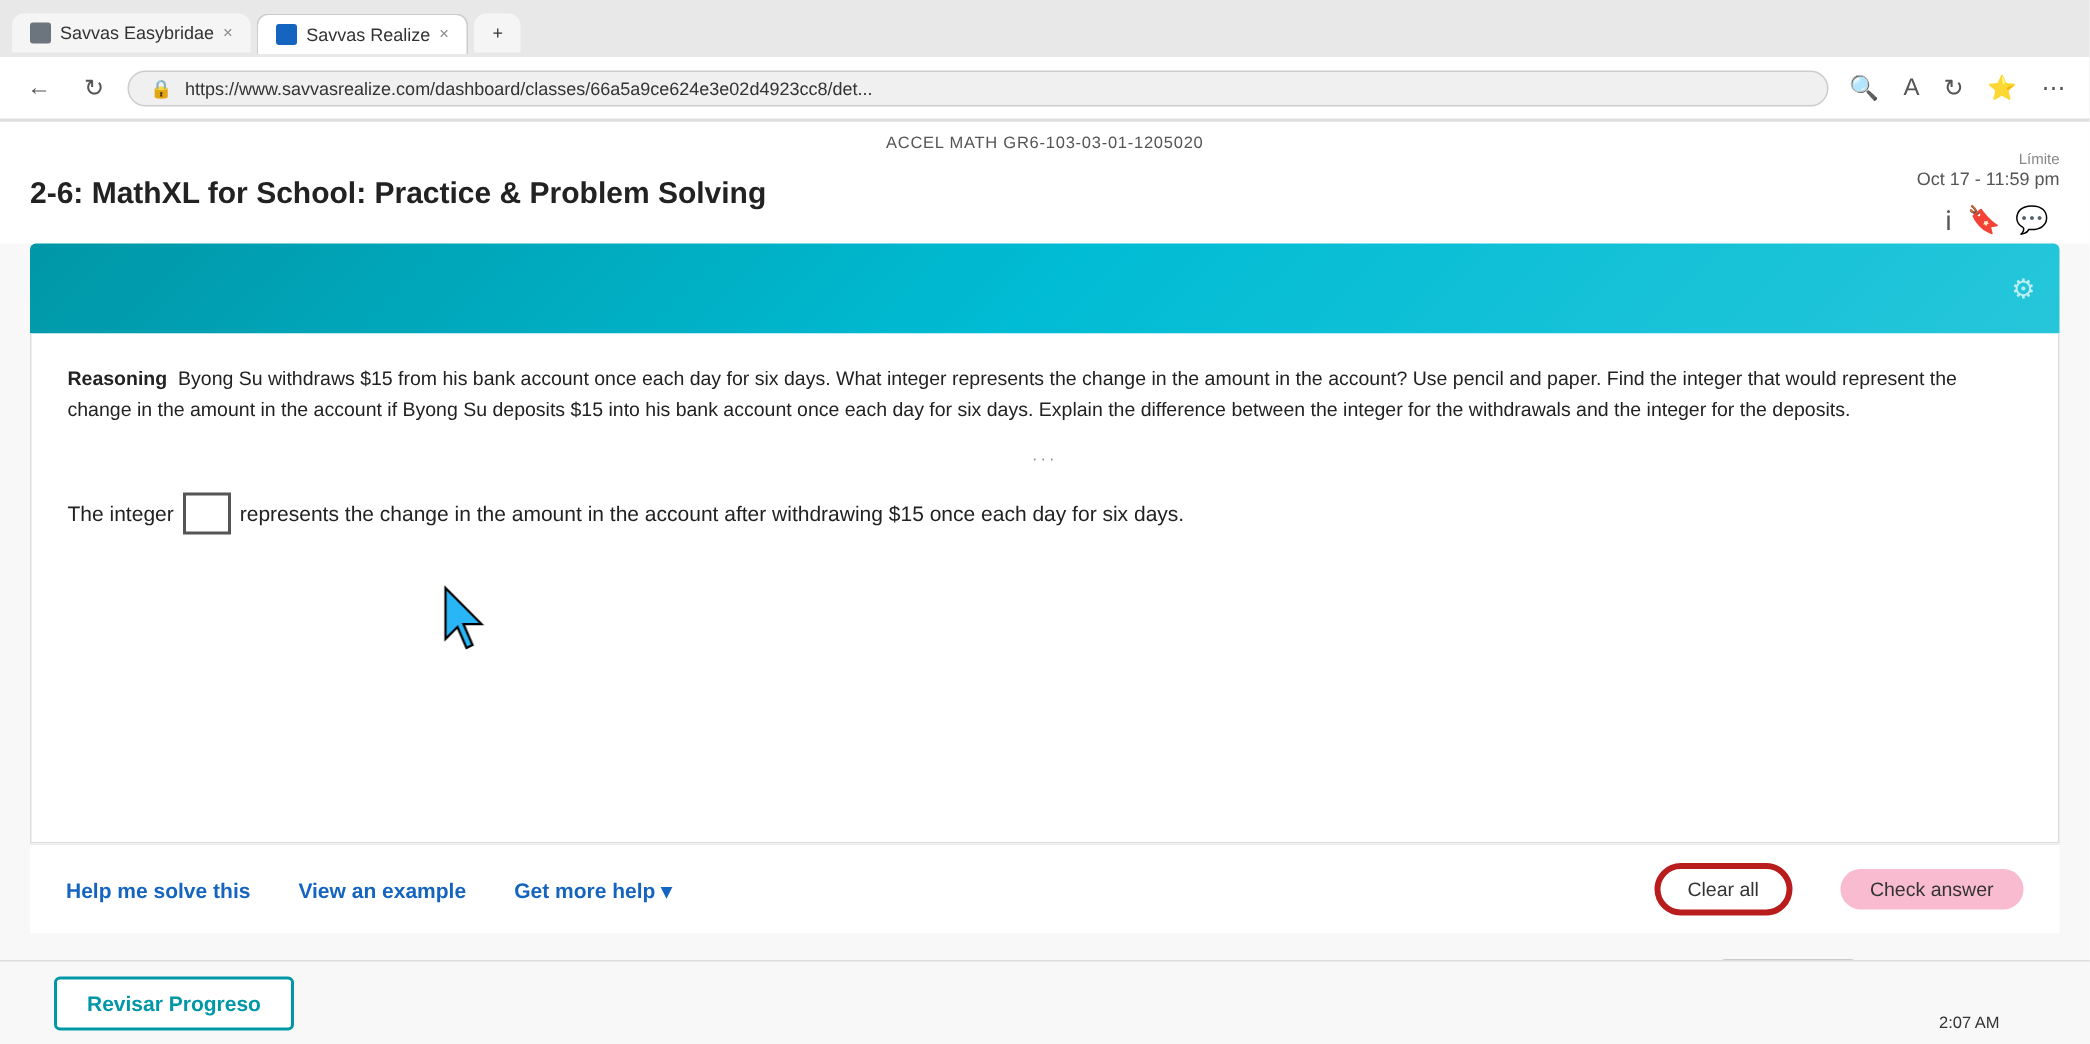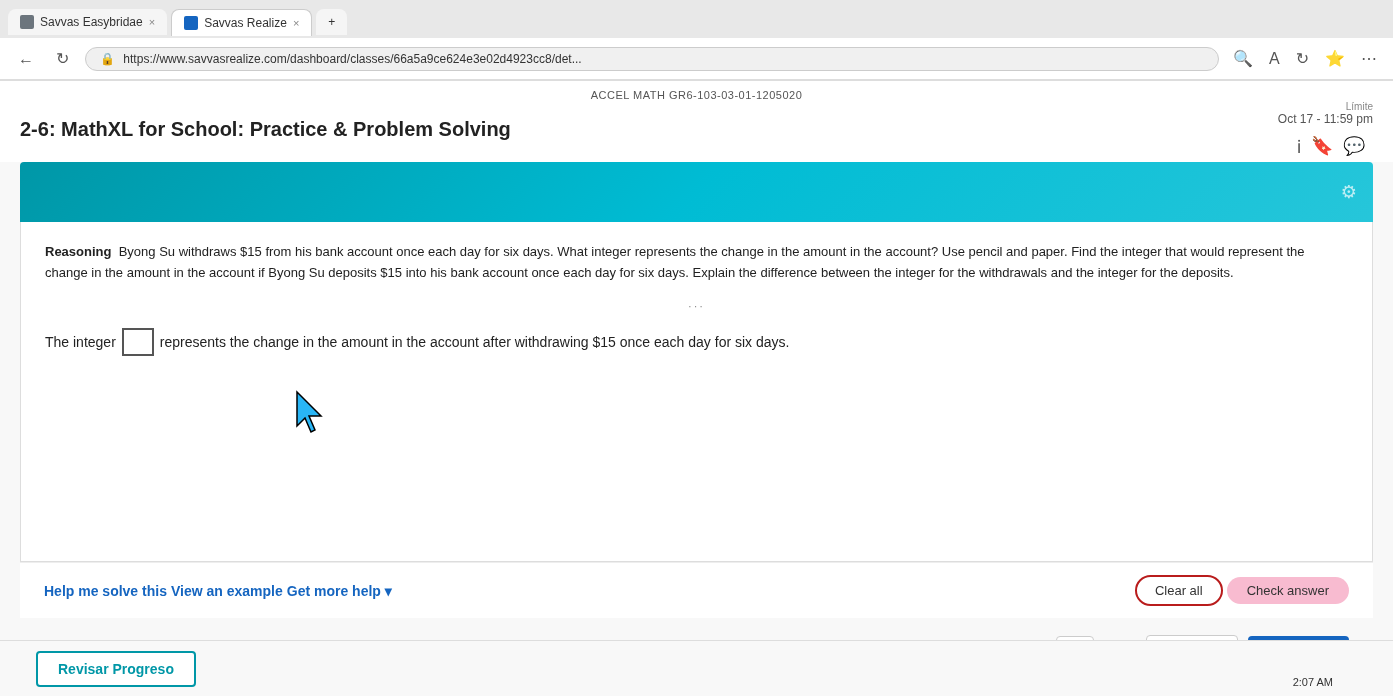--- a/index.html
+++ b/index.html
@@ -235,42 +235,42 @@
       border: 2px solid #555;
       display: inline-block;
       vertical-align: middle;
       background: #fff;
     }
 
     
     .action-row {
       display: flex;
       align-items: center;
-      gap: 4px;
+      gap: 32px;
       padding: 12px 24px;
       border-top: 1px solid #eee;
       background: #fff;
       margin: 0 20px;
     }
 
     .help-link {
       color: #1565c0;
       font-size: 14px;
       font-weight: bold;
       cursor: pointer;
       text-decoration: none;
       background: none;
       border: none;
     }
 
     .spacer { flex: 1; }
 
     .clear-btn {
       background: #fff;
-      border: 2px solid #b91c1c;
+      border: 4px solid #b91c1c;
       border-radius: 20px;
       padding: 6px 18px;
       font-size: 13px;
       color: #333;
       cursor: pointer;
     }
 
     .check-btn {
       background: #f8bbd0;
       border: none;

